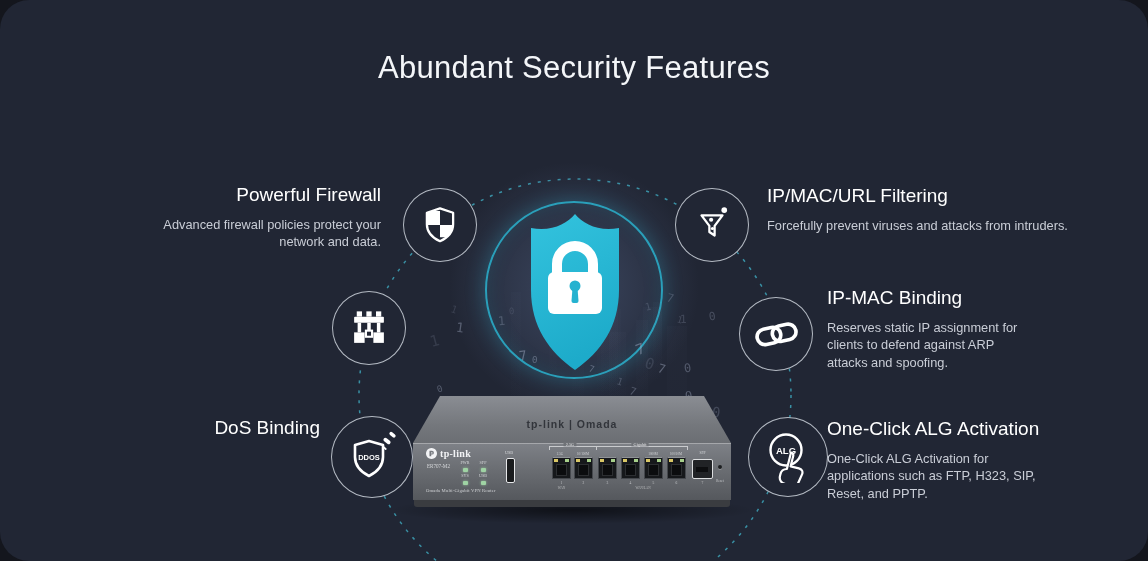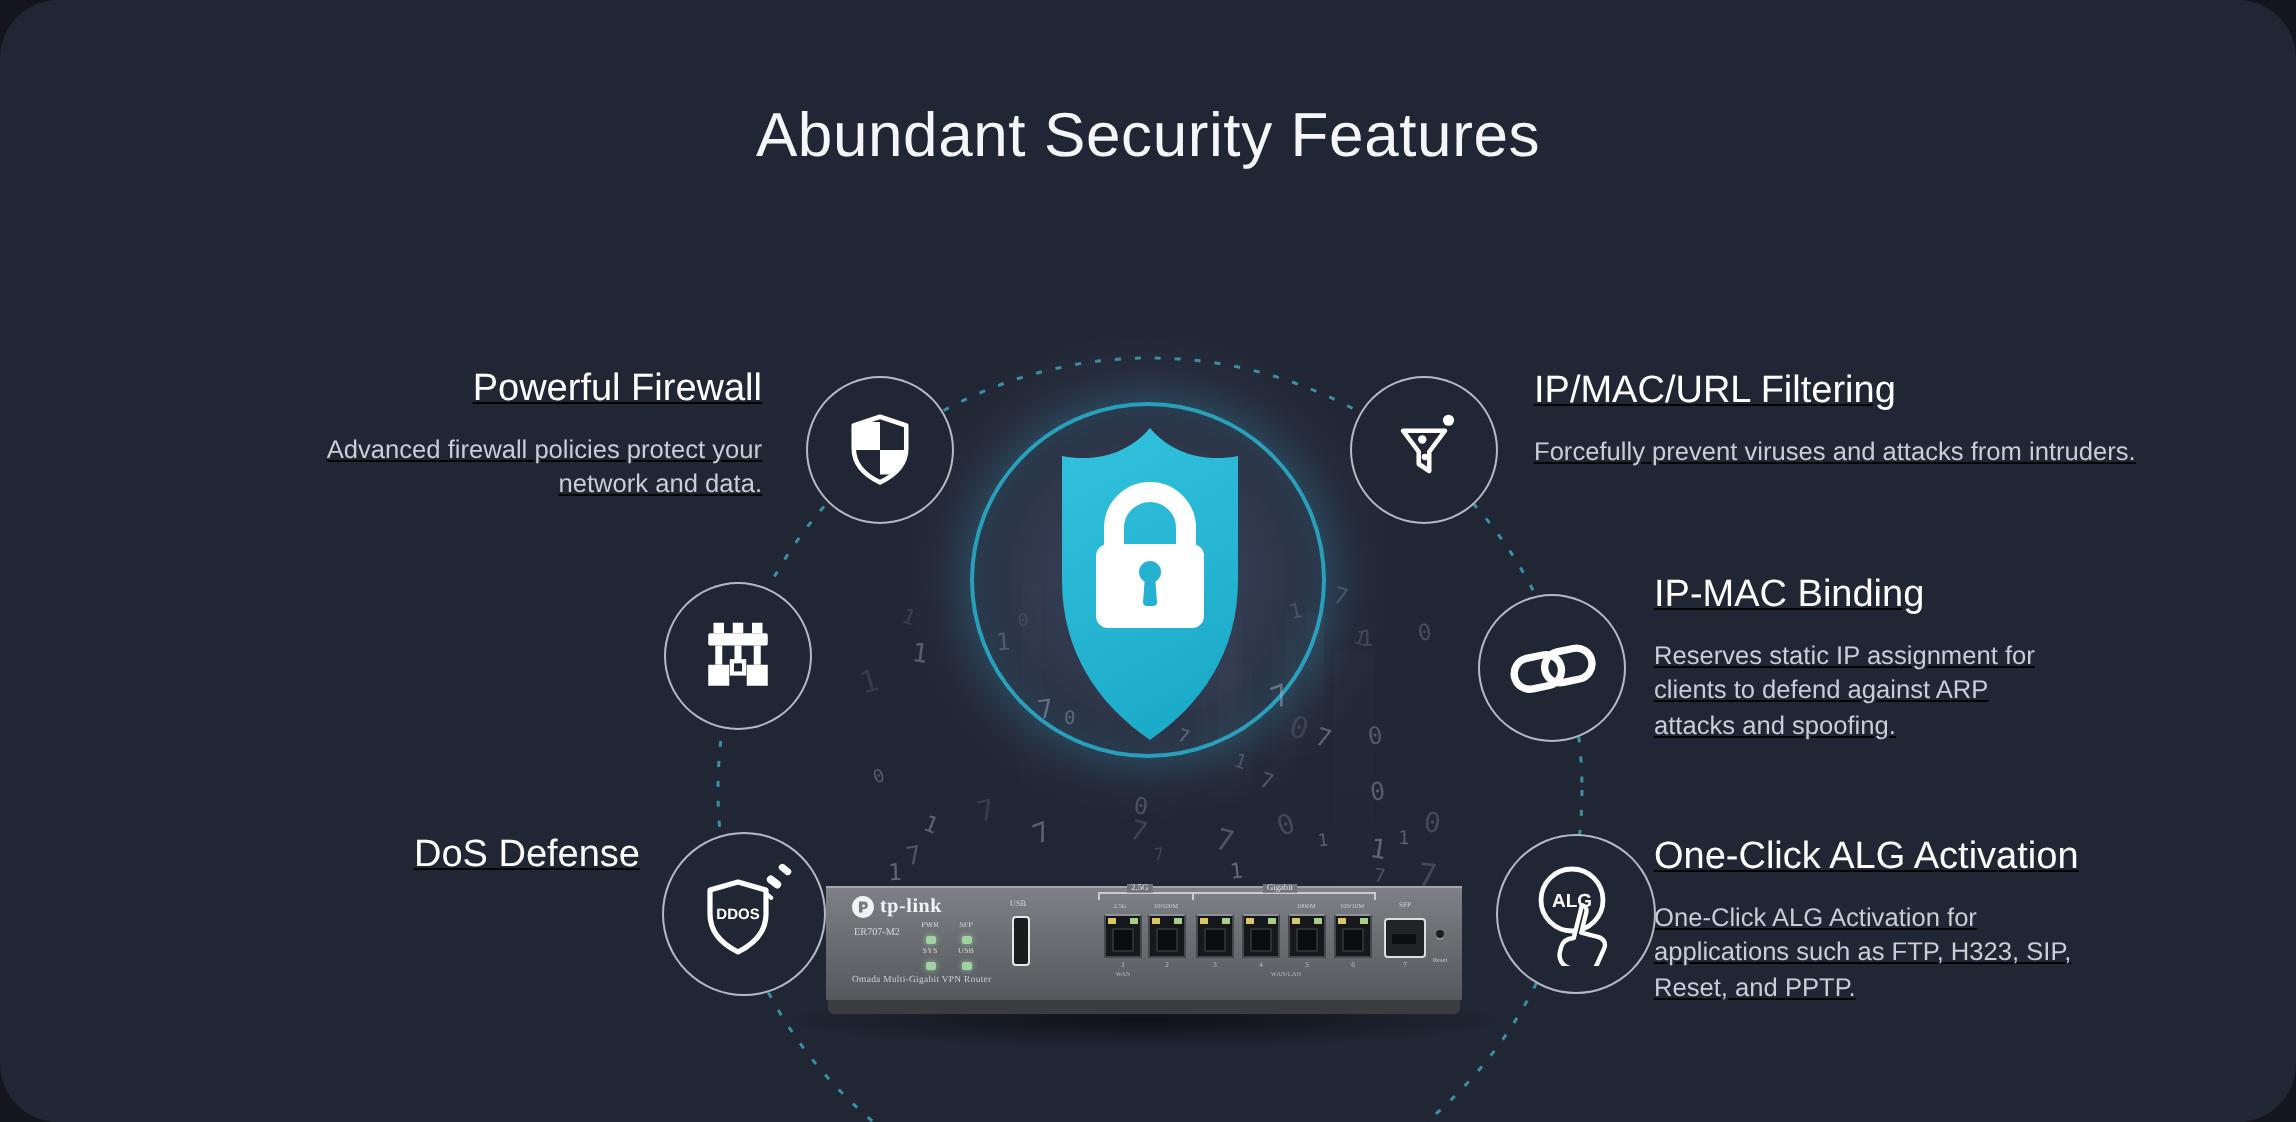--- a/index.html
+++ b/index.html
@@ -23,21 +23,21 @@
     box-shadow:0 0 20px rgba(42,187,216,.28), inset 0 0 18px rgba(42,187,216,.15);}
 
   
   .rain{position:absolute;left:428px;top:288px;width:300px;height:205px;z-index:2;pointer-events:none;}
   .streak{position:absolute;background:linear-gradient(rgba(150,165,200,.18), rgba(150,165,200,0));}
   .bit{position:absolute;font-family:"DejaVu Sans Mono",monospace;color:#aab4cc;}
 
   .shield-svg{position:absolute;left:517px;top:212px;z-index:3;}
 
   
-  .feature{position:absolute;z-index:5;text-decoration:underline;}
+  .feature{position:absolute;z-index:5;}
   .feature h3{color:#ffffff;font-size:19px;font-weight:500;line-height:1.25;margin-bottom:9px;}
   .feature p{color:var(--muted);font-size:12.8px;line-height:1.36;}
   .feature.align-r{text-align:right;}
   .feature.align-l{text-align:left;}
 
   
   .icon-circle{position:absolute;border:1.5px solid rgba(222,228,236,.78);border-radius:50%;
     background:var(--bg);display:flex;align-items:center;justify-content:center;z-index:5;}
 
   
@@ -170,21 +170,21 @@
     <rect x="31" y="60" width="54" height="42" rx="6" fill="#ffffff"></rect>
     <circle cx="58" cy="74" r="5.5" fill="#25b2d0"></circle>
     <path d="M55.5,76 h5 l1,13 a2,2 0 0 1 -2,2 h-3 a2,2 0 0 1 -2,-2 Z" fill="#25b2d0"></path>
   </svg>
 
   <section class="feature align-r" style="right:767px;top:183px;width:260px">
     <h3>Powerful Firewall</h3>
     <p>Advanced firewall policies protect your network and data.</p>
   </section>
   <section class="feature align-r" style="right:828px;top:416px;width:280px">
-    <h3>DoS Defense</h3>
+    <h3>DoS Binding</h3>
   </section>
 
   <section class="feature align-l" style="left:827px;top:286px;width:230px">
     <h3>IP-MAC Binding</h3>
     <p style="width:200px">Reserves static IP assignment for clients to defend against ARP attacks and spoofing.</p>
   </section>
   <section class="feature align-l" style="left:767px;top:184px;width:310px">
     <h3>IP/MAC/URL Filtering</h3>
     <p>Forcefully prevent viruses and attacks from intruders.</p>
   </section>
@@ -257,20 +257,23 @@
     <svg width="50" height="52" viewBox="0 0 50 52">
       <circle cx="23" cy="19" r="15.5" fill="none" stroke="#fff" stroke-width="2.4"></circle>
       <text x="23" y="22.5" text-anchor="middle" fill="#fff" font-family="Liberation Sans,sans-serif" font-size="9.5" font-weight="bold">ALG</text>
       <g transform="rotate(14 28 38)">
         <path d="M24,25 v14 c-3,1 -5,3 -5,6 v2.5 c0,3.6 2.9,6.5 6.5,6.5 h7 c3,0 5.5,-2 6,-5 l1.5,-8.5 c0.5,-3 -1.5,-5 -4.5,-5 h-8.5 v-10.5 c0,-1.7 -1.3,-3 -3,-3 z" fill="#212634" stroke="#fff" stroke-width="2.2" stroke-linejoin="round"></path>
       </g>
     </svg>
   </div>
 
   <div class="router">
+    <div class="top-face">
+      <div class="top-brand">tp-link | Omada</div>
+    </div>
     <div class="front-face">
       <div class="ff brand-row">
         <svg width="11" height="11" viewBox="0 0 12 12">
           <path fill="#f2f3f5" fill-rule="evenodd" d="M6,0 A6,6 0 1 1 5.99,0 Z M3.8,3 v6 h1.9 v-1.8 h0.8 a2.1,2.1 0 0 0 0,-4.2 z M5.7,4.6 h0.7 a0.75,0.75 0 0 1 0,1.5 h-0.7 z"></path>
         </svg>
         <span class="brand-name">tp-link</span>
       </div>
       <div class="ff model">ER707-M2</div>
 
       <div class="ff led-label" style="left:44px;top:18px">PWR</div>

